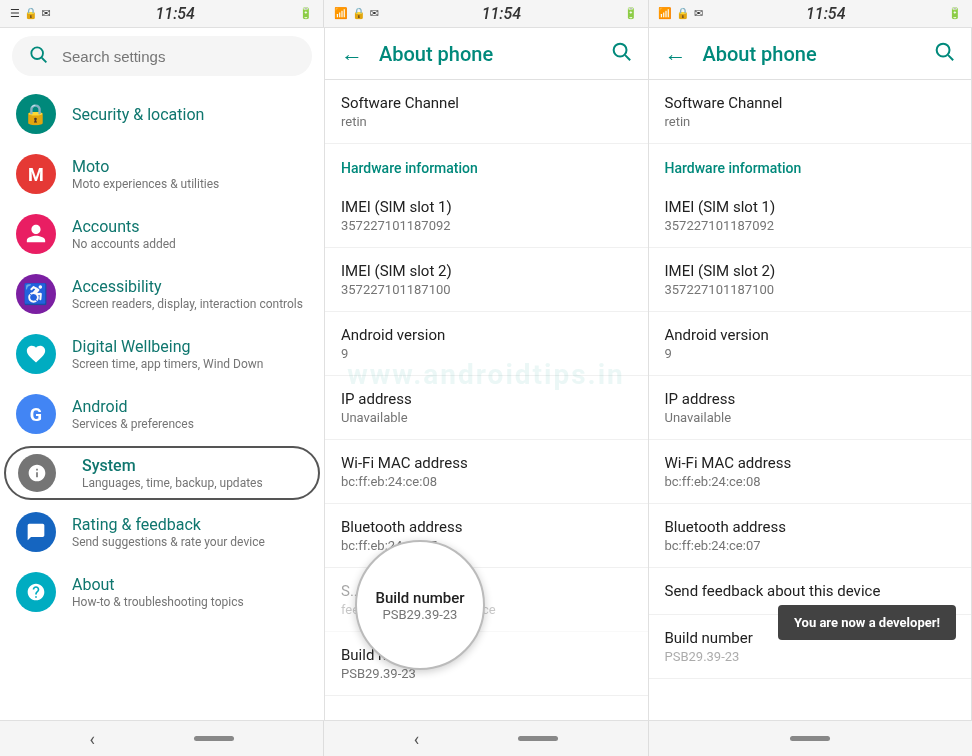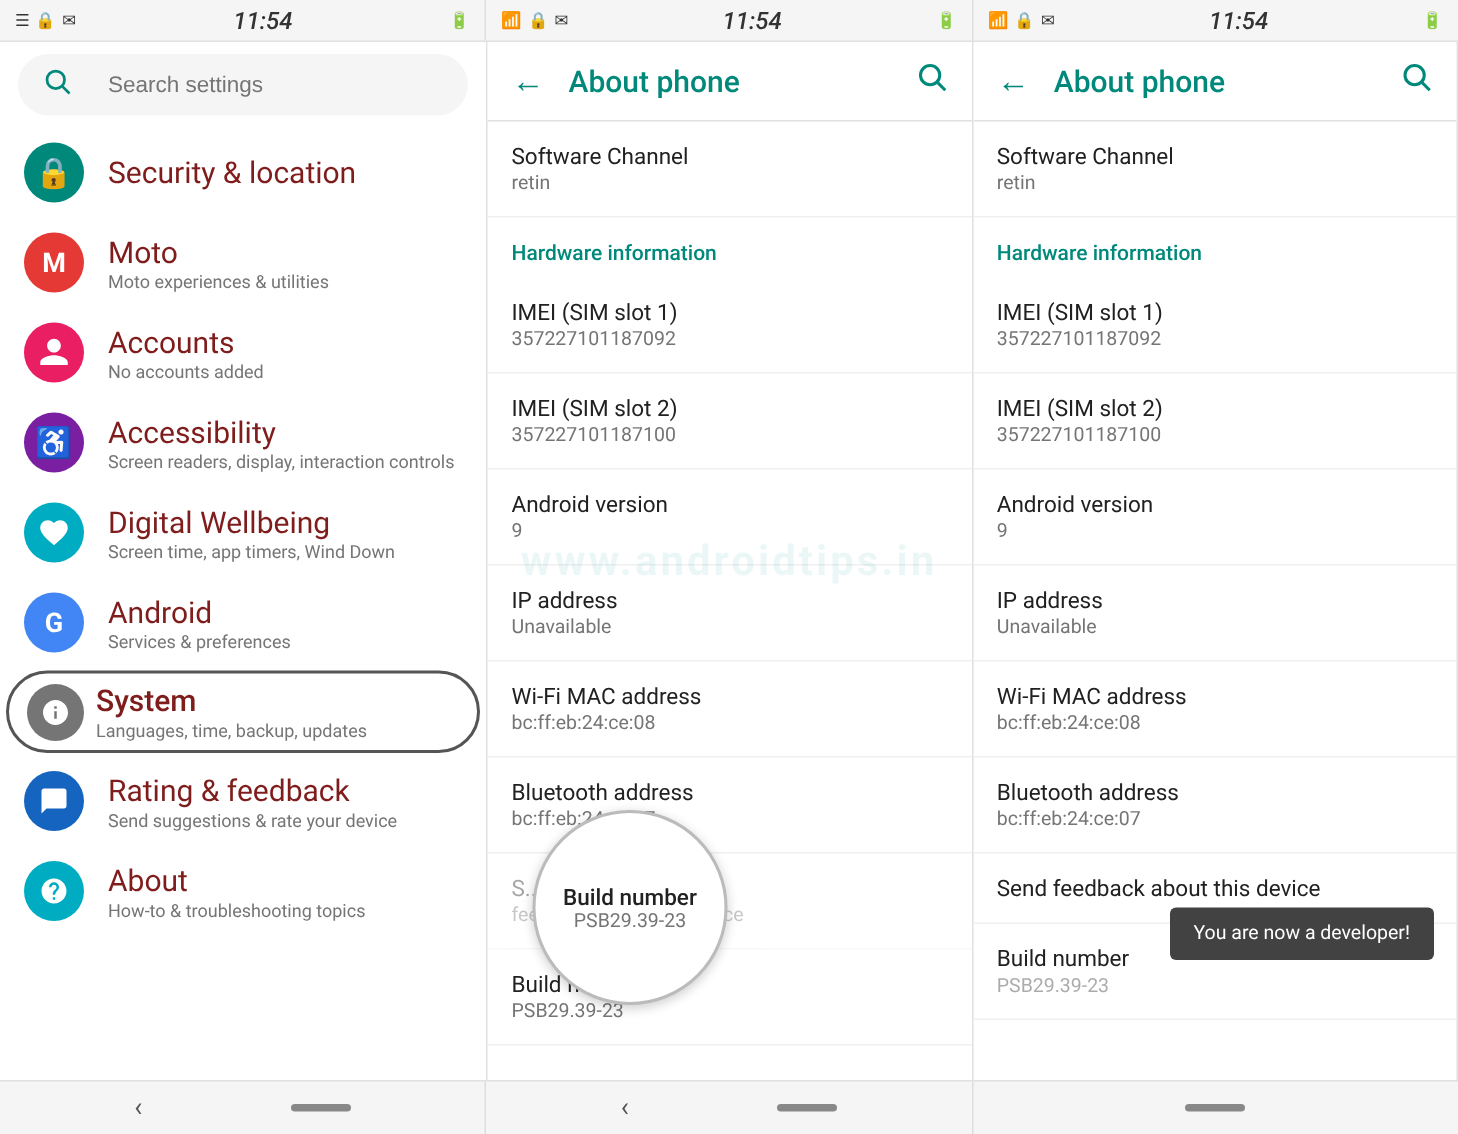--- a/index.html
+++ b/index.html
@@ -43,21 +43,21 @@
       overflow: hidden;
     }
 
     .search-bar {
       margin: 8px 12px;
       display: flex;
       align-items: center;
       background: #f5f5f5;
       border-radius: 24px;
       padding: 8px 16px;
-      gap: 24px;
+      gap: 14px;
     }
     .search-bar .search-icon-svg {
       color: #00897b;
       font-size: 18px;
     }
     .search-bar input {
       border: none;
       background: transparent;
       font-size: 15px;
       color: #757575;
@@ -85,21 +85,21 @@
       border-radius: 50%;
       display: flex;
       align-items: center;
       justify-content: center;
       flex-shrink: 0;
       font-size: 20px;
       color: #fff;
     }
 
     .settings-text { flex: 1; }
-    .settings-title { font-size: 20px; color: #7f1d1d; font-weight: 400; }
+    .settings-title { font-size: 16px; color: #0f766e; font-weight: 400; }
     .settings-subtitle { font-size: 12px; color: #757575; margin-top: 1px; }
 
     
     .detail-panel {
       flex: 1;
       display: flex;
       flex-direction: column;
       border-right: 1px solid #e0e0e0;
       overflow: hidden;
     }
@@ -169,20 +169,21 @@
       position: absolute;
       right: 16px;
       bottom: 80px;
       background: #424242;
       color: #fff;
       padding: 10px 16px;
       border-radius: 4px;
       font-size: 13px;
       z-index: 20;
       white-space: nowrap;
+      font-weight: bold;
     }
 
     
     .nav-bar {
       height: 36px;
       background: #f5f5f5;
       display: flex;
       border-top: 1px solid #e0e0e0;
     }
     .nav-section {
@@ -328,21 +329,21 @@
         </div>
 
         <div class="settings-item">
           <div class="settings-icon" style="background:#4285f4; font-weight:bold; font-size:18px;">G</div>
           <div class="settings-text">
             <div class="settings-title">Android</div>
             <div class="settings-subtitle">Services &amp; preferences</div>
           </div>
         </div>
 
-        <div style="margin: 2px 4px; border: 2px solid #555; border-radius: 28px; padding: 6px 12px; display:flex; align-items:center; gap:8px; cursor:pointer; background:#fff;">
+        <div style="margin: 2px 4px; border: 2px solid #555; border-radius: 28px; padding: 6px 12px; display:flex; align-items:center; gap:26px; cursor:pointer; background:#fff;">
           <div class="settings-icon icon-gray" style="width:38px;height:38px;flex-shrink:0;">
             <svg width="20" height="20" viewBox="0 0 24 24" fill="white">
                 <path d="M12 2C6.48 2 2 6.48 2 12s4.48 10 10 10 10-4.48 10-10S17.52 2 12 2zm1 15h-2v-6h2v6zm0-8h-2V7h2v2z"></path>
               </svg>
           </div>
           <div class="settings-text">
             <div class="settings-title" style="font-weight:500;">System</div>
             <div class="settings-subtitle">Languages, time, backup, updates</div>
           </div>
         </div>

